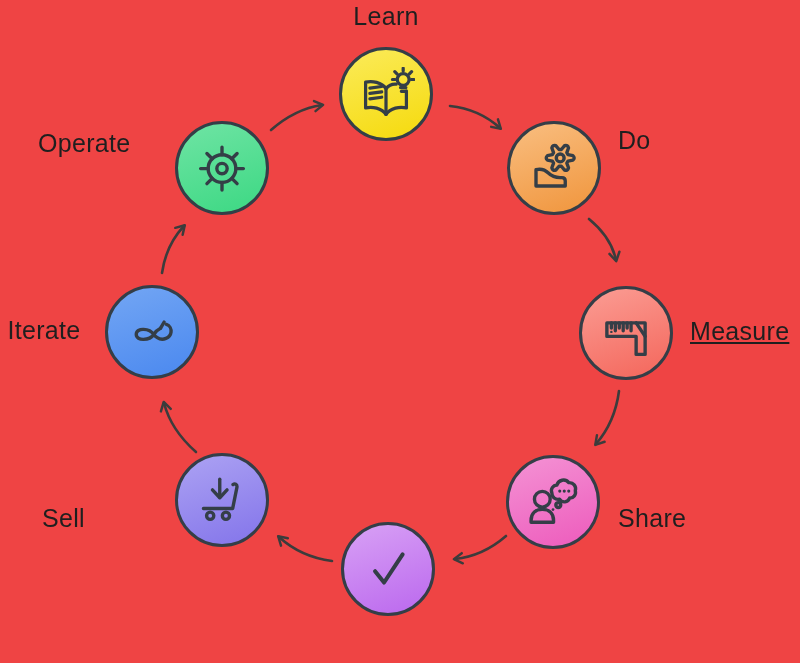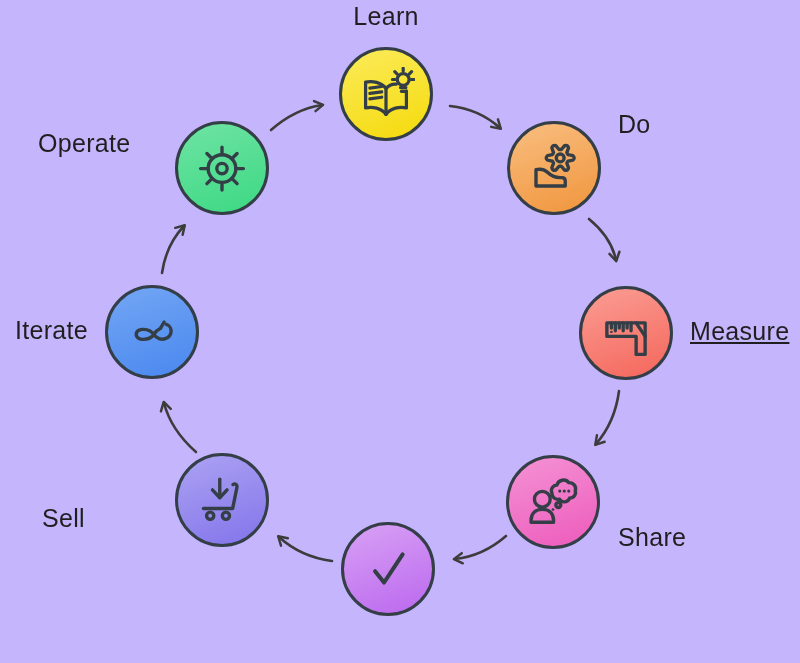--- a/index.html
+++ b/index.html
@@ -1,17 +1,17 @@
 <!DOCTYPE html>
 <html><head>
 <meta charset="utf-8">
 <style>
   html,body{margin:0;padding:0;background:#fff;}
   .stage{
-    position:relative;width:800px;height:663px;background:#c4b5fd;overflow:hidden;
+    position:relative;width:800px;height:663px;background:#ef4444;overflow:hidden;
     font-family:"Liberation Sans", sans-serif;
   }
   .arrows{position:absolute;left:0;top:0;}
   .arrow{fill:none;stroke:var(--arrow-c,#3C3C3C);stroke-width:2.6;stroke-linecap:round;}
   .ahp{fill:none;stroke:var(--arrow-c,#3C3C3C);stroke-width:2.2;stroke-linecap:round;stroke-linejoin:round;}
   .node{
     position:absolute;width:94px;height:94px;border-radius:50%;
     border:3px solid var(--stroke-c,#343E47);box-sizing:border-box;
     background:linear-gradient(160deg,var(--c1,#ddd),var(--c2,#bbb));
     display:flex;align-items:center;justify-content:center;
@@ -20,26 +20,26 @@
     fill:none;stroke:var(--stroke-c,#343E47);stroke-width:3;
     stroke-linecap:round;stroke-linejoin:round;
   }
   .icon .fill{fill:var(--stroke-c,#343E47);stroke:none;}
   .icon .thick{stroke-width:3.6;}
   .label{
     position:absolute;font-size:25px;line-height:30px;color:var(--label-c,#1F1F1F);
     white-space:nowrap;letter-spacing:0.3px;
   }
   .n-learn{left:339px;top:47px;}    .l-learn{left:286px;top:1px;width:200px;text-align:center;}
-  .n-do{left:507px;top:121px;}      .l-do{left:618px;top:109px;}
+  .n-do{left:507px;top:121px;}      .l-do{left:618px;top:125px;}
   .n-measure{left:579px;top:286px;} .l-measure{left:690px;top:316px;text-decoration:underline;}
-  .n-share{left:506px;top:455px;}   .l-share{left:618px;top:503px;margin-top:19px;}
+  .n-share{left:506px;top:455px;}   .l-share{left:618px;top:503px;}
   .n-validate{left:341px;top:522px;}.l-validate{left:293px;top:625px;width:200px;text-align:center;}
   .n-sell{left:175px;top:453px;}    .l-sell{left:42px;top:503px;width:120px;text-align:left;}
-  .n-iterate{left:105px;top:285px;} .l-iterate{left:0px;top:315px;width:88px;text-align:right;}
+  .n-iterate{left:105px;top:285px;} .l-iterate{left:0px;top:315px;width:88px;text-align:center;}
   .n-operate{left:175px;top:121px;} .l-operate{left:38px;top:128px;width:120px;text-align:left;}
 </style>
 </head>
 <body>
 
 <div class="stage" style="--stroke-c: #343E47; --arrow-c: #3C3C3C; --label-c: #1F1F1F;">
 
   <svg class="arrows" width="800" height="663" viewBox="0 0 800 663">
     <defs>
       <marker id="ah" viewBox="0 0 12 12" refX="8.5" refY="6" markerWidth="5.2" markerHeight="5.2" orient="auto">

